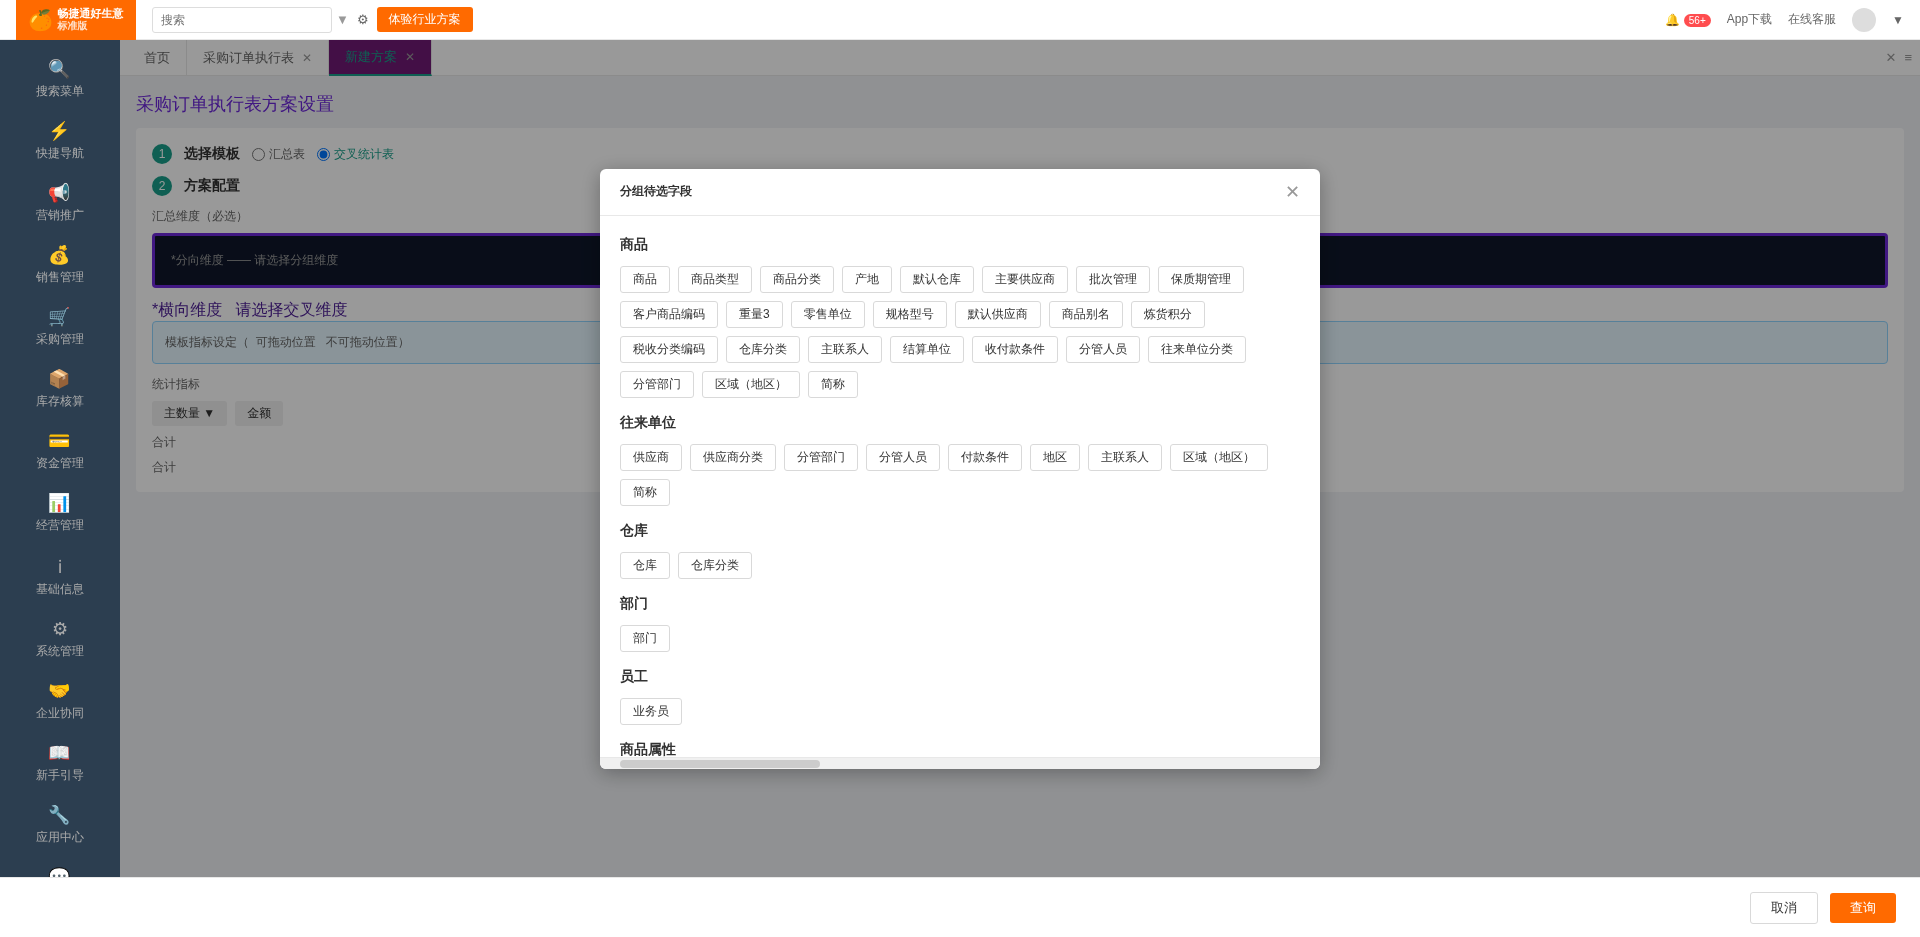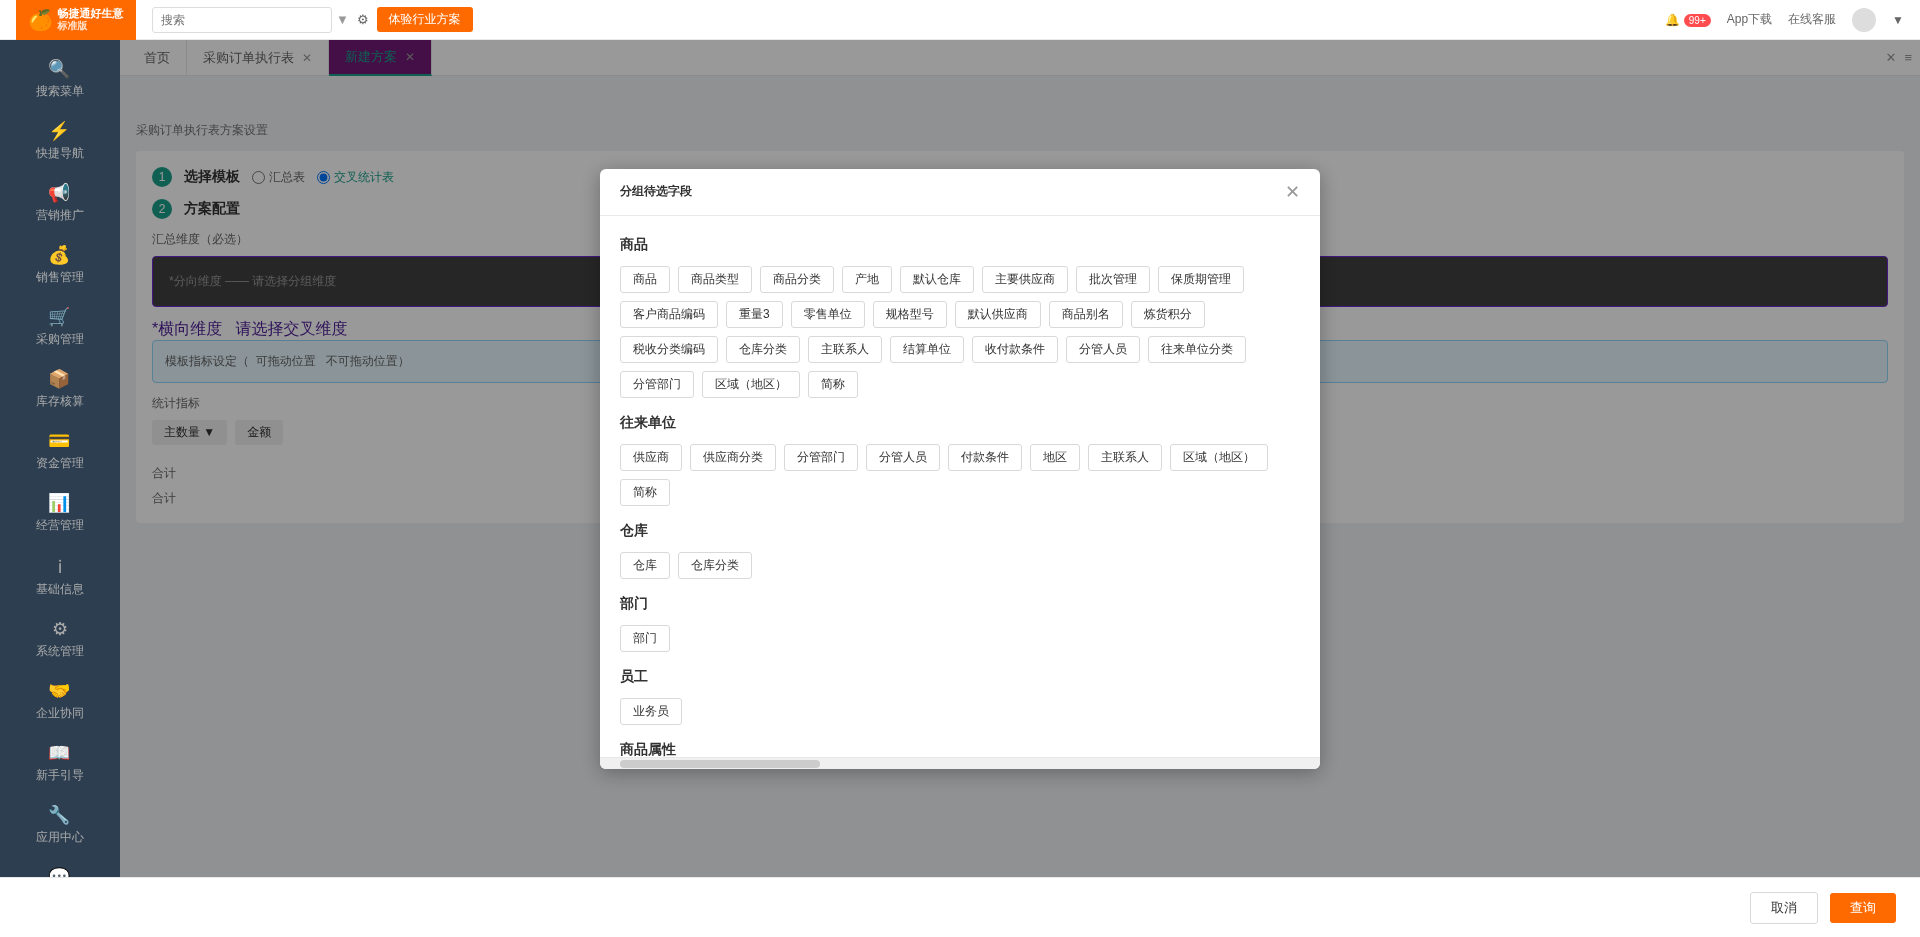--- a/index.html
+++ b/index.html
@@ -256,24 +256,23 @@
       color: #fff;
       border: none;
       padding: 6px 20px;
       border-radius: 3px;
       cursor: pointer;
       font-size: 13px;
     }
 
     
     .breadcrumb {
-      font-size: 12px;
-      color: #737373;
+      font-size: 18px;
+      color: #6d28d9;
       margin-bottom: 12px;
-      margin-top: 30px;
     }
 
     
     .bg-form {
       background: #fff;
       border-radius: 4px;
       padding: 16px;
     }
     .step-header {
       display: flex;
@@ -326,21 +325,21 @@
     </div>
   </div>
   <div class="top-bar-search">
     <input type="text" style="width: 180px;" placeholder="搜索">
     <span style="margin-left:4px;color:#999;">▼</span>
     <span style="margin-left:8px;color:#666;">⚙</span>
     <button class="top-bar-btn">体验行业方案</button>
   </div>
   <div class="top-bar-right">
     <span>
-      🔔 <span class="badge">99+</span>
+      🔔 <span class="badge">56+</span>
     </span>
     <span>App下载</span>
     <span>在线客服</span>
     <span style="width:24px;height:24px;background:#ddd;border-radius:50%;display:inline-block;"></span>
     <span>▼</span>
   </div>
 </div>
 
 <div class="layout">
 
@@ -438,29 +437,29 @@
           </label>
           <label style="font-size:12px;color:#1a9f8a;display:flex;align-items:center;gap:4px;">
             <input type="radio" name="template" checked="" style=""> 交叉统计表
           </label>
         </div>
         <div class="step-header">
           <div class="step-num">2</div>
           <span class="step-title">方案配置</span>
         </div>
         <div style="font-size:12px;color:#666;margin-bottom:8px;">汇总维度（必选）</div>
-        <div style="background:#404040;border:1px solid #6d28d9;border-radius:4px;padding:16px;margin-bottom:12px;">
+        <div style="background:#0f172a;border:3px solid #6d28d9;border-radius:4px;padding:16px;margin-bottom:12px;">
           <div style="font-size:12px;color:#999;">*分向维度 —— 请选择分组维度</div>
         </div>
         <div style="font-size:16px;color:#4c1d95;margin-bottom:0;">*横向维度 &nbsp; 请选择交叉维度</div>
         <div style="background:#e6f7ff;border:1px solid #91d5ff;border-radius:4px;padding:12px;margin-bottom:12px;font-size:12px;color:#666;">
           模板指标设定（&nbsp; 可拖动位置 &nbsp; 不可拖动位置）
         </div>
         <div style="font-size:12px;color:#666;margin-bottom:8px;">统计指标</div>
-        <div style="display:flex;gap:8px;margin-bottom:20px;">
+        <div style="display:flex;gap:8px;margin-bottom:8px;">
           <span style="background:#f0f0f0;padding:4px 12px;border-radius:3px;font-size:12px;">主数量 ▼</span>
           <span style="background:#f0f0f0;padding:4px 12px;border-radius:3px;font-size:12px;">金额</span>
         </div>
         <div style="display:flex;gap:8px;flex-direction:column;">
           <span style="font-size:12px;color:#666;">合计</span>
           <span style="font-size:12px;color:#666;">合计</span>
         </div>
       </div>
     </div>
   </div>

